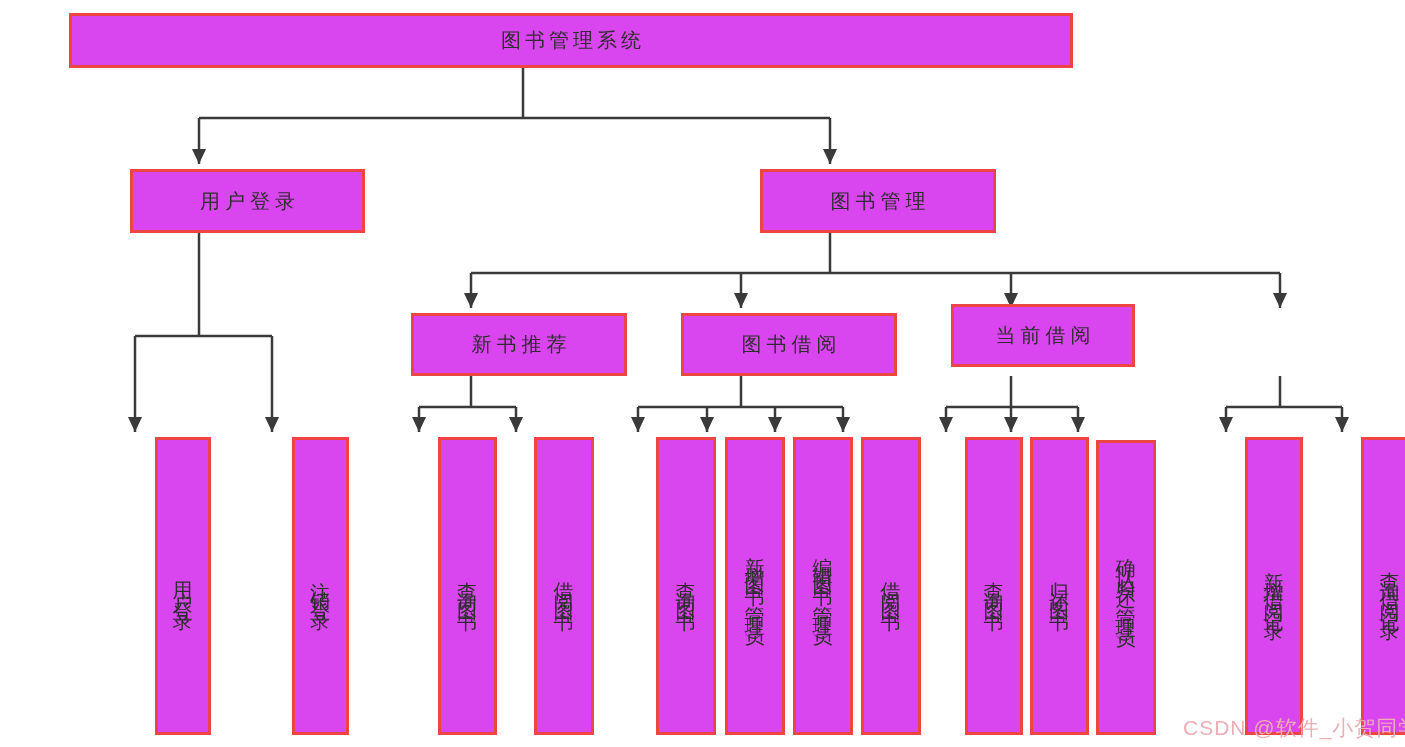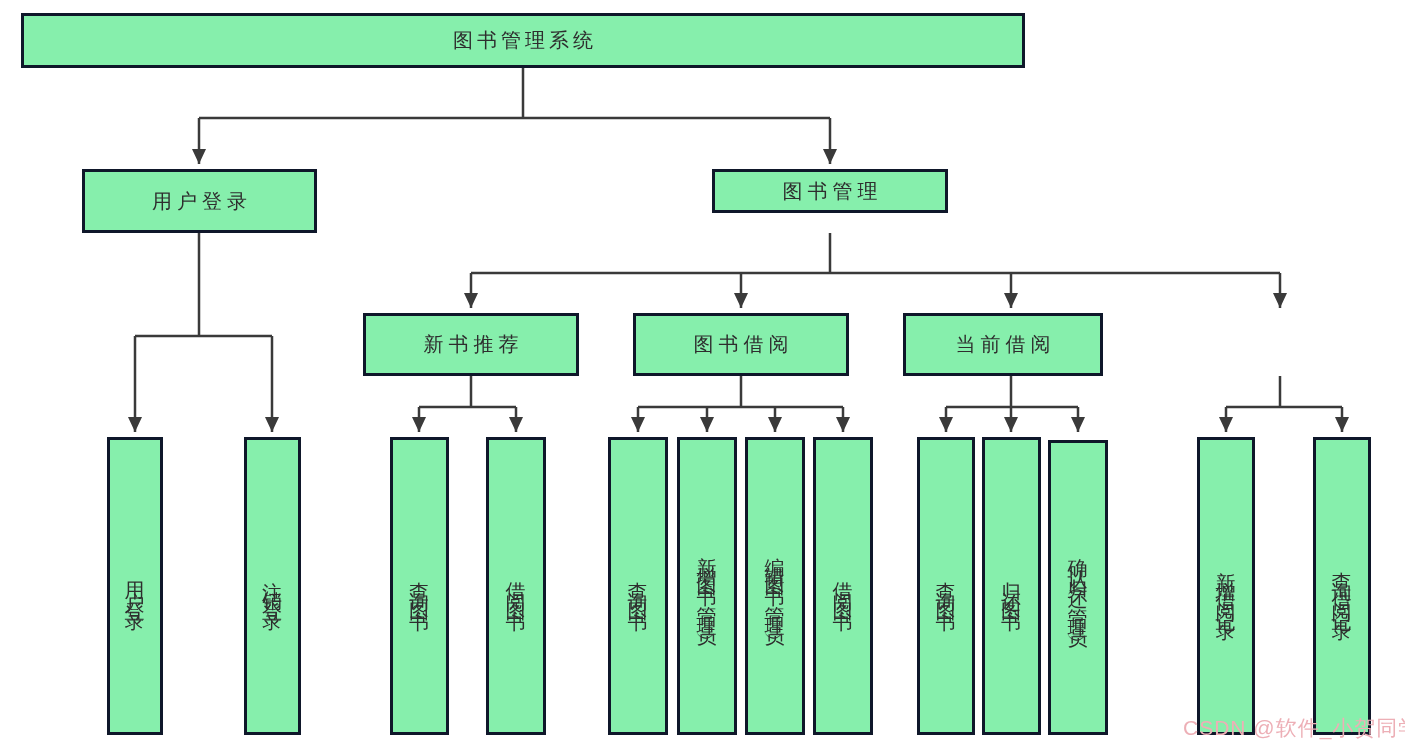--- a/index.html
+++ b/index.html
@@ -3,22 +3,22 @@
 <meta charset="utf-8">
 <style>
   html,body { margin:0; padding:0; background:#ffffff; }
   .stage {
     position:relative; width:1405px; height:747px; background:#ffffff;
     font-family:"Liberation Sans", sans-serif; color:#2e2e2e; overflow:hidden;
   }
   .wires { position:absolute; left:0; top:0; z-index:1; }
   .node {
     position:absolute; box-sizing:border-box; z-index:2;
-    border:3px solid #0f172a; background:#86efac;
-    display:flex; align-items:center; justify-content:center;
+    border:3px solid #ef4444; background:#d946ef;
+    display:flex; align-items:center; justify-content:center;margin-left:48px;
   }
   .node .lbl { white-space:nowrap; }
   .h .lbl { font-size:20px; letter-spacing:5px; text-indent:5px; }
   .root .lbl { font-size:20px; letter-spacing:4px; text-indent:4px; }
   .v .lbl {
     writing-mode:vertical-rl; text-orientation:mixed;
     font-size:20px; letter-spacing:10px; line-height:1;
   }
   .watermark {
     position:absolute; left:1183px; top:714px; z-index:3;
@@ -80,31 +80,31 @@
     </g>
   </svg>
 
   <div class="node h root" style="left:21px;top:13px;width:1004px;height:55px">
     <span class="lbl">图书管理系统</span>
   </div>
 
   <div class="node h" style="left:82px;top:169px;width:235px;height:64px">
     <span class="lbl">用户登录</span>
   </div>
-  <div class="node h" style="left:712px;top:169px;width:236px;height:44px">
+  <div class="node h" style="left:712px;top:169px;width:236px;height:64px">
     <span class="lbl">图书管理</span>
   </div>
 
   <div class="node h" style="left:633px;top:313px;width:216px;height:63px">
     <span class="lbl">图书借阅</span>
   </div>
   <div class="node h" style="left:363px;top:313px;width:216px;height:63px">
     <span class="lbl">新书推荐</span>
   </div>
-  <div class="node h" style="left:903px;top:313px;width:200px;height:63px">
+  <div class="node h" style="left:903px;top:304px;width:184px;height:63px">
     <span class="lbl">当前借阅</span>
   </div>
 
   <div class="node v" style="left:107px;top:437px;width:56px;height:298px">
     <span class="lbl">用户登录</span>
   </div>
   <div class="node v" style="left:244px;top:437px;width:57px;height:298px">
     <span class="lbl">注销登录</span>
   </div>
 

